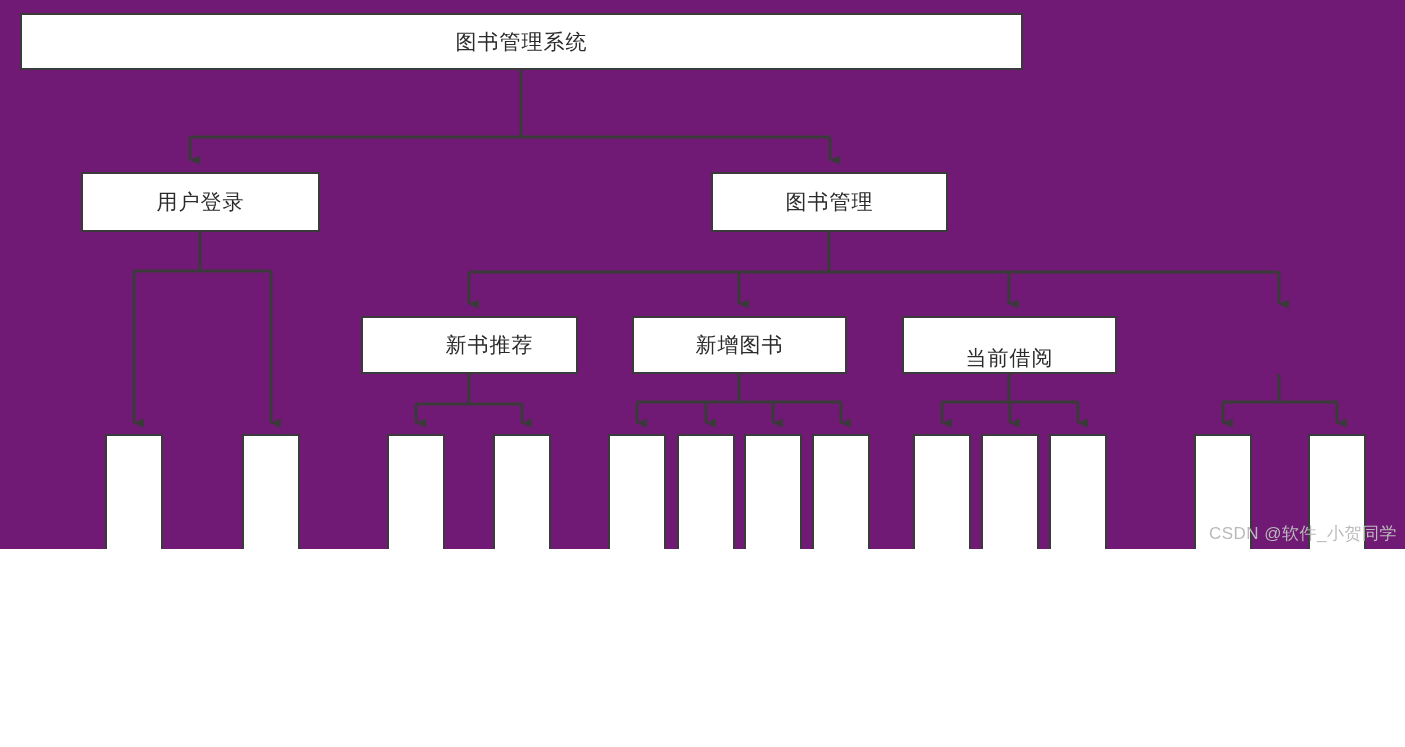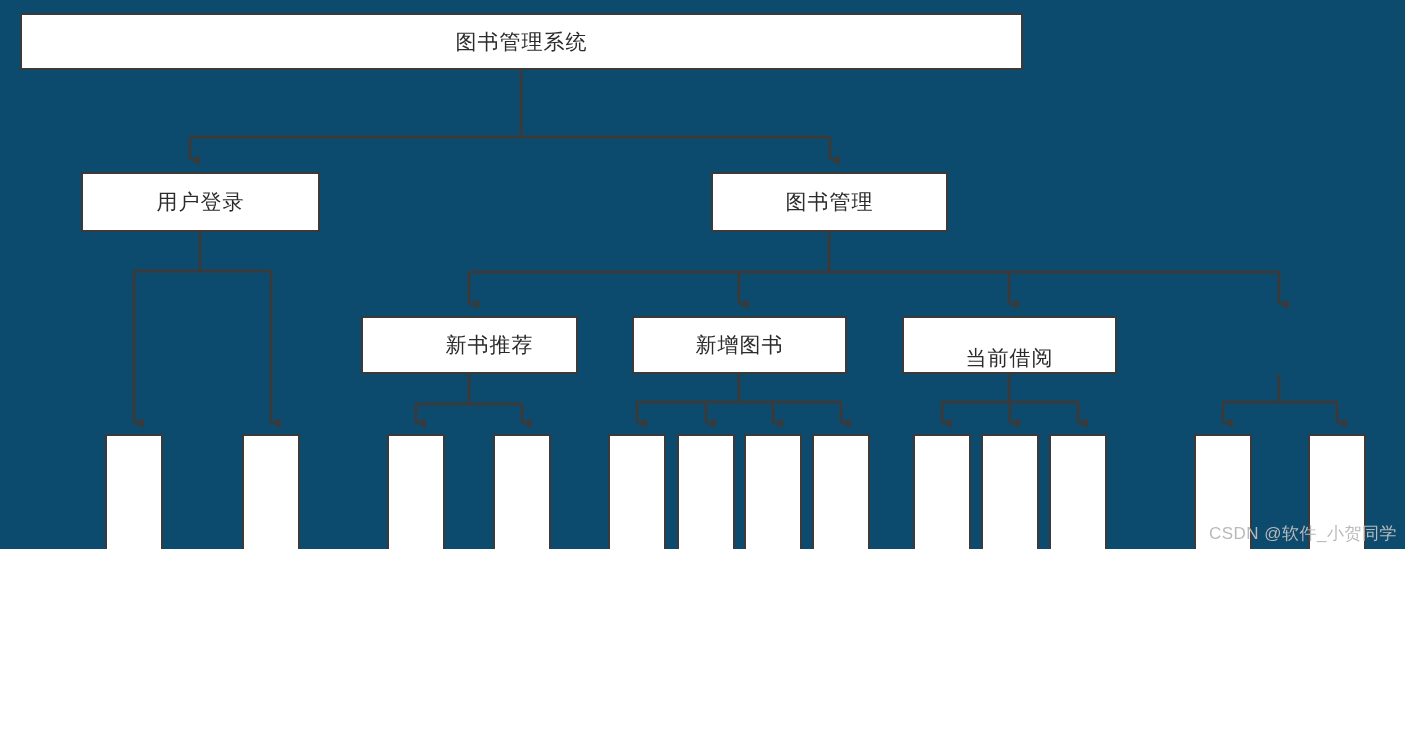--- a/index.html
+++ b/index.html
@@ -7,21 +7,21 @@
     padding: 0;
     background: #ffffff;
   }
   body {
     font-family: "Liberation Sans", "DejaVu Sans", sans-serif;
   }
   #canvas {
     position: relative;
     width: 1405px;
     height: 549px;
-    background: #0c4a6e;
+    background: #701a75;
     overflow: hidden;
   }
   svg.wires {
     position: absolute;
     left: 0;
     top: 0;
     width: 1405px;
     height: 747px;
     pointer-events: none;
   }

